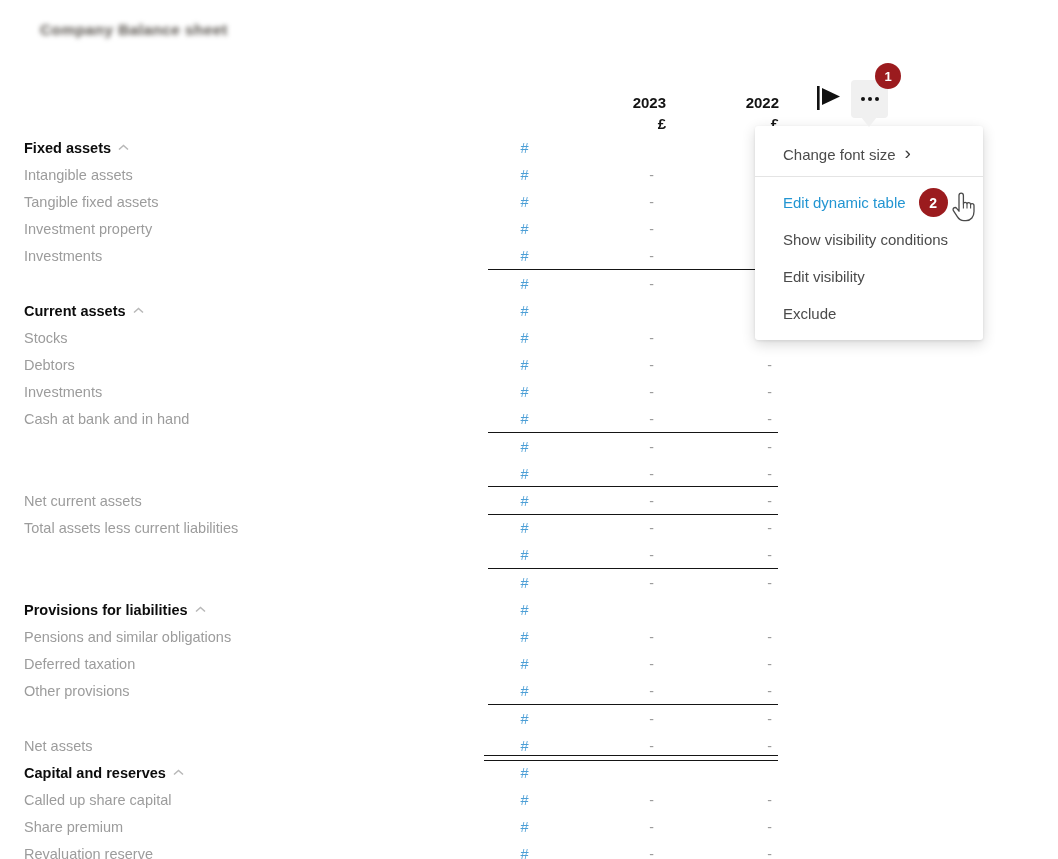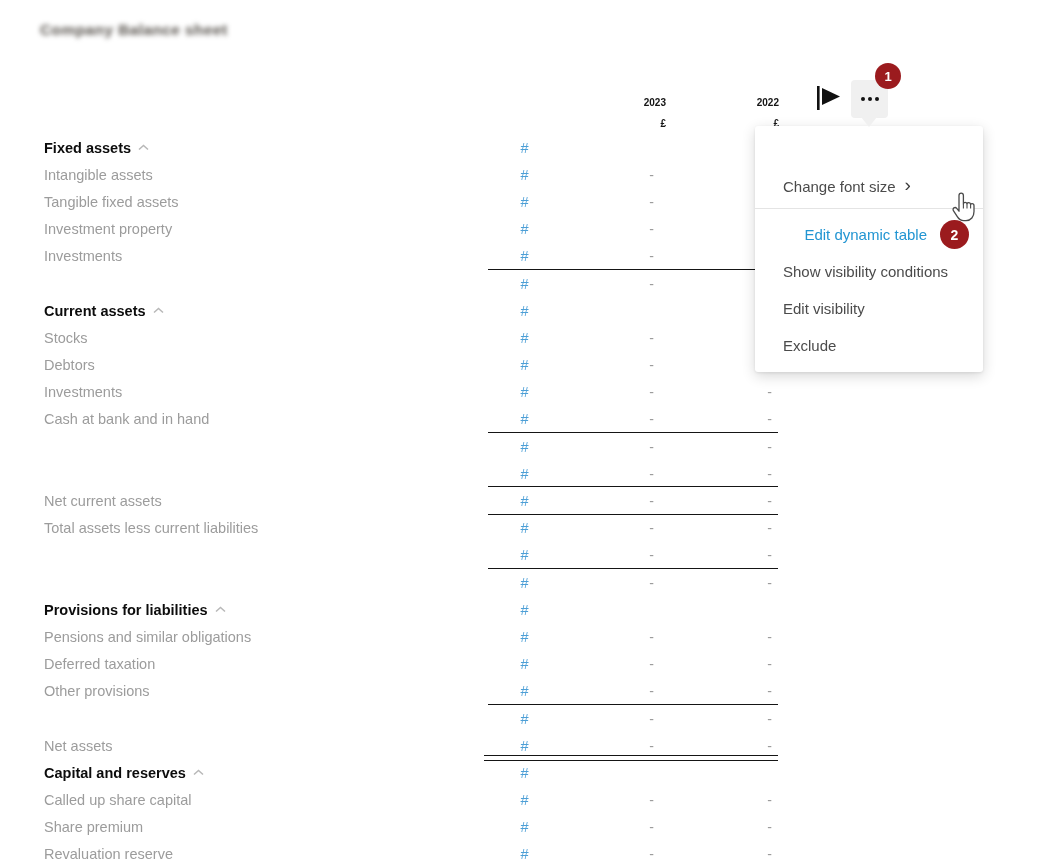--- a/index.html
+++ b/index.html
@@ -4,21 +4,21 @@
 <style>
   html,body{margin:0;padding:0;background:#fff;}
   body{font-family:"Liberation Sans", sans-serif;}
   .page{position:relative;width:1058px;height:859px;overflow:hidden;background:#fff;}
 
   
   .title{position:absolute;left:40px;top:21px;margin:0;font-size:15.5px;font-weight:700;
          color:#55504a;letter-spacing:.4px;filter:blur(2.6px);}
 
   
-  .col-head{position:absolute;top:92px;font-size:10px;font-weight:700;color:#141414;
+  .col-head{position:absolute;top:92px;font-size:15px;font-weight:700;color:#141414;
             text-align:right;line-height:21px;}
   .col-head.y1{left:488px;width:178px;}
   .col-head.y2{left:666px;width:113px;}
 
   
   .flag-btn{position:absolute;left:814px;top:85px;width:30px;height:27px;cursor:pointer;}
   .more-btn{position:absolute;left:851px;top:80px;width:37px;height:38px;background:#f0f0f0;
             border-radius:4px;display:flex;align-items:center;justify-content:center;cursor:pointer;}
   .dots{display:flex;gap:3px;}
   .dots i{width:4px;height:4px;background:#111;border-radius:50%;}
@@ -28,33 +28,33 @@
   .badge{position:absolute;border-radius:50%;background:#9b1b1e;color:#fff;
          display:flex;align-items:center;justify-content:center;font-weight:700;z-index:8;}
   .badge1{left:875px;top:63px;width:26px;height:26px;font-size:13px;}
 
   
   .menu{position:absolute;left:755px;top:126px;width:228px;background:#fff;border-radius:3px;
         box-shadow:0 4px 14px rgba(0,0,0,.16),0 1px 3px rgba(0,0,0,.08);z-index:6;
         padding:9px 0 8px;}
   .menu-item{height:37px;display:flex;align-items:center;padding:0 14px 0 28px;
              font-size:15px;color:#4b4b4b;cursor:pointer;white-space:nowrap;}
-  .menu-item.parent{height:38px;margin-top:32px;}
+  .menu-item.parent{height:38px;}
   .chev-right{margin-left:9px;font-size:19px;line-height:1;color:#3d3d3d;transform:translateY(-2px);}
   .menu-divider{border-top:1px solid #e4e4e4;margin:3px 0 7px;}
-  .menu-item.hl{color:#2295d2;justify-content:flex-end;}
+  .menu-item.hl{color:#2295d2;}
   .menu-badge{display:inline-flex;width:29px;height:29px;border-radius:50%;background:#9b1b1e;
               color:#fff;align-items:center;justify-content:center;font-size:14px;font-weight:700;
               margin-left:13px;flex:none;}
   .cursor-icon{position:absolute;left:950px;top:192px;z-index:9;}
 
   
   .rows{position:absolute;left:0;top:134px;width:1058px;}
   .row{position:relative;height:27.2px;}
-  .label{position:absolute;left:44px;top:50%;transform:translateY(-50%);font-size:14.5px;
+  .label{position:absolute;left:24px;top:50%;transform:translateY(-50%);font-size:14.5px;
          color:#9c9c9c;white-space:nowrap;display:flex;align-items:center;}
   .row.hd .label{color:#0c0c0c;font-weight:700;}
   .chev-up{display:none;margin-left:7px;}
   .row.hd .chev-up{display:inline-block;}
   .figures{position:absolute;left:488px;top:0;width:290px;height:100%;
            display:flex;align-items:center;}
   .hash{width:73px;text-align:center;color:#4d9fd6;font-size:14.5px;text-decoration:none;cursor:pointer;}
   .v{font-size:14px;color:#9c9c9c;}
   .v1{flex:1;text-align:right;padding-right:6px;}
   .v2{width:112px;text-align:right;padding-right:6px;}

